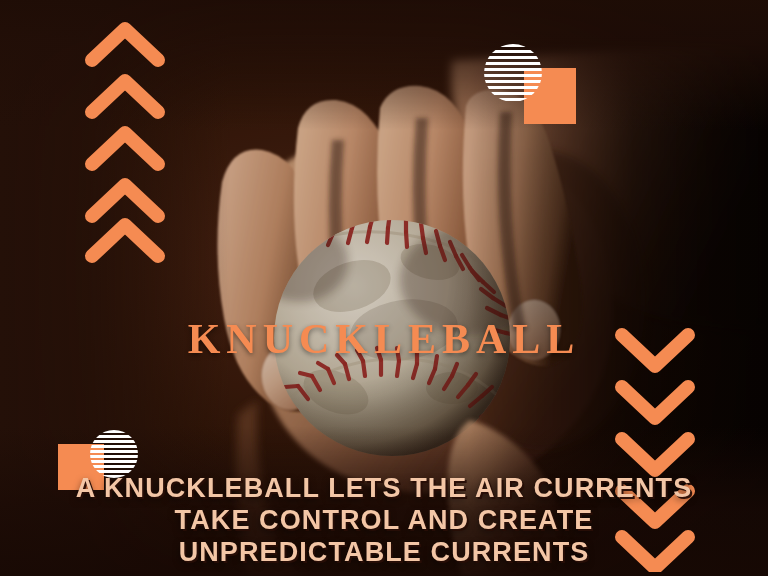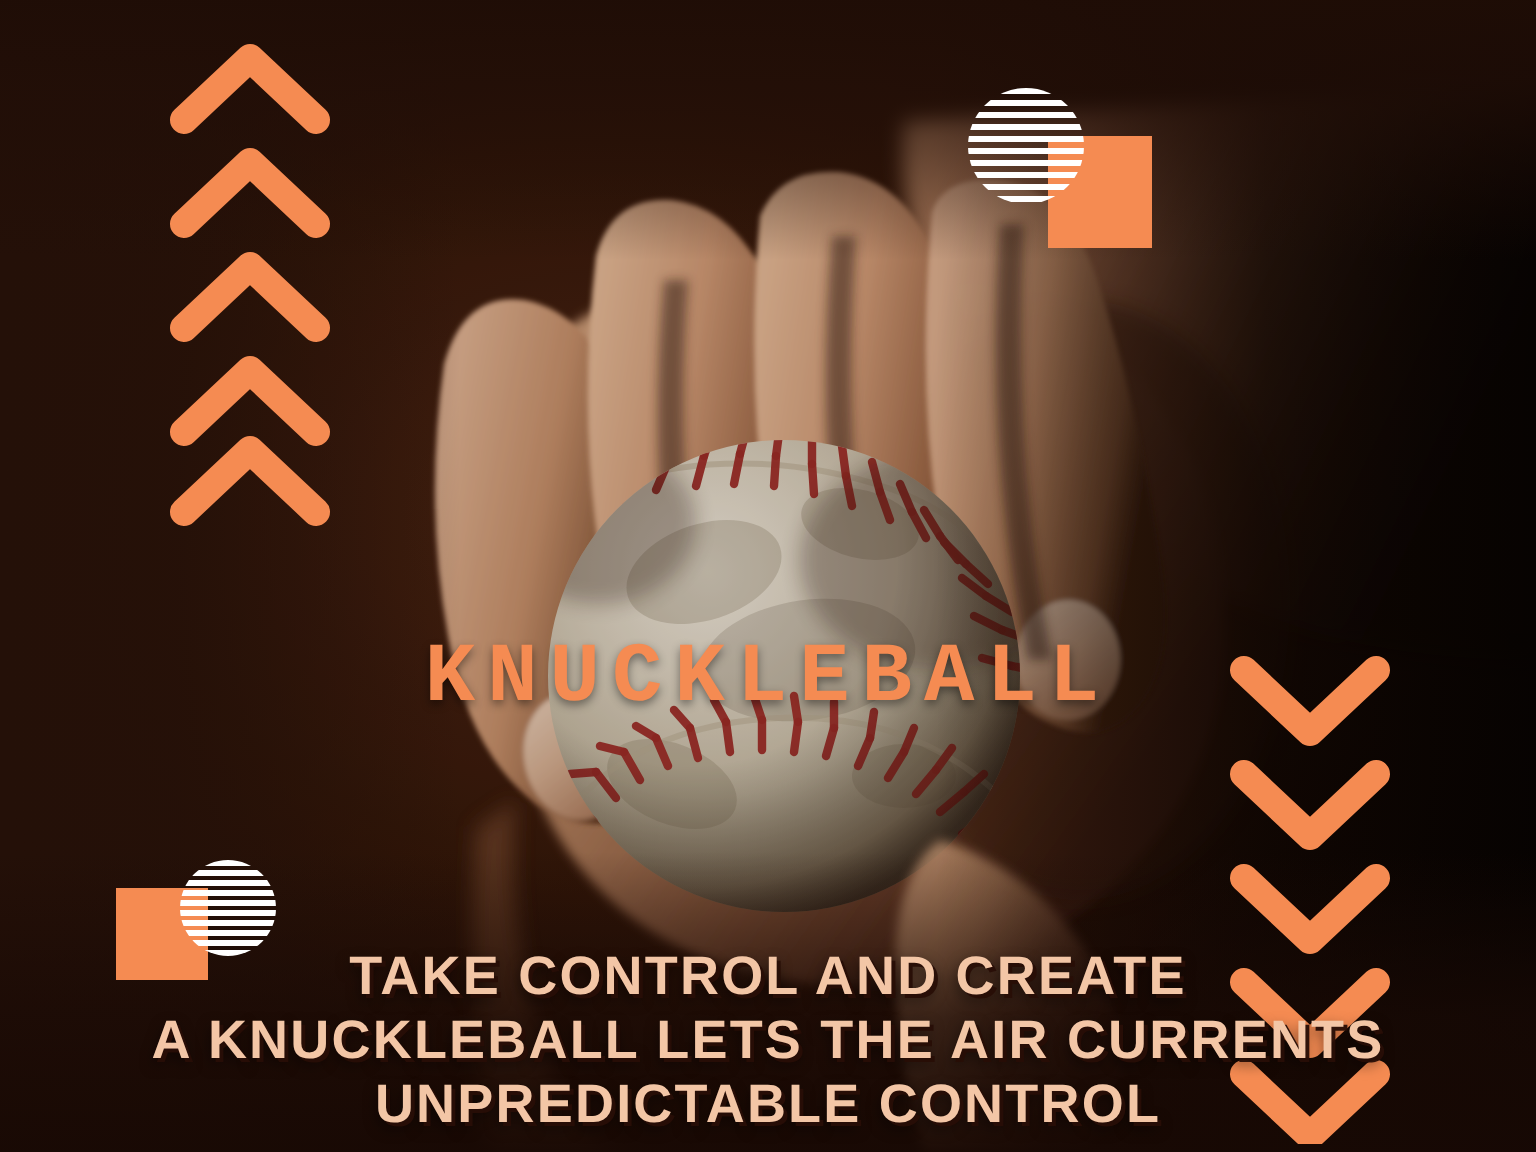--- a/index.html
+++ b/index.html
@@ -47,21 +47,21 @@
 
   
   .site{
     position:absolute;left:0;top:24px;width:768px;text-align:center;
     color:#F3EFE9;font-size:16px;font-weight:bold;letter-spacing:.2px;
     text-shadow:0 1px 3px rgba(0,0,0,.75);
   }
   .headline{
     position:absolute;left:0;top:315px;width:768px;text-align:center;
     color:#F58B52;font-size:42px;font-weight:bold;letter-spacing:6px;
-    font-family:Liberation Mono, monospace;
+    font-family:Liberation Serif, serif;
     text-shadow:0 2px 5px rgba(0,0,0,.45);
   }
   .subwrap{
     position:absolute;left:0;top:472px;width:768px;text-align:center;
   }
   .subline{
     color:#F3C6A6;font-size:27px;font-weight:bold;letter-spacing:1.1px;
     line-height:32px;
     text-shadow:2px 2px 0 rgba(40,14,6,.95), 0 3px 7px rgba(0,0,0,.55);
     white-space:nowrap;
@@ -340,18 +340,18 @@
     <div class="sq" style="left:0px;top:14px;width:46px;height:46px;"></div>
     <div class="circ" style="left:32px;top:0px;width:48px;height:48px;">
       <div class="stripes" style="background:repeating-linear-gradient(to bottom,#ffffff 0 3px,rgba(255,255,255,0) 3px 5px);"></div>
     </div>
   </div>
 
 
   <div class="headline">KNUCKLEBALL</div>
 
   <div class="subwrap">
+    <div class="subline">A KNUCKLEBALL LETS THE AIR CURRENTS</div>
     <div class="subline">TAKE CONTROL AND CREATE</div>
-    <div class="subline">A KNUCKLEBALL LETS THE AIR CURRENTS</div>
-    <div class="subline">UNPREDICTABLE CONTROL</div>
+    <div class="subline">UNPREDICTABLE CURRENTS</div>
   </div>
 
 </div>
 
 </body></html>

